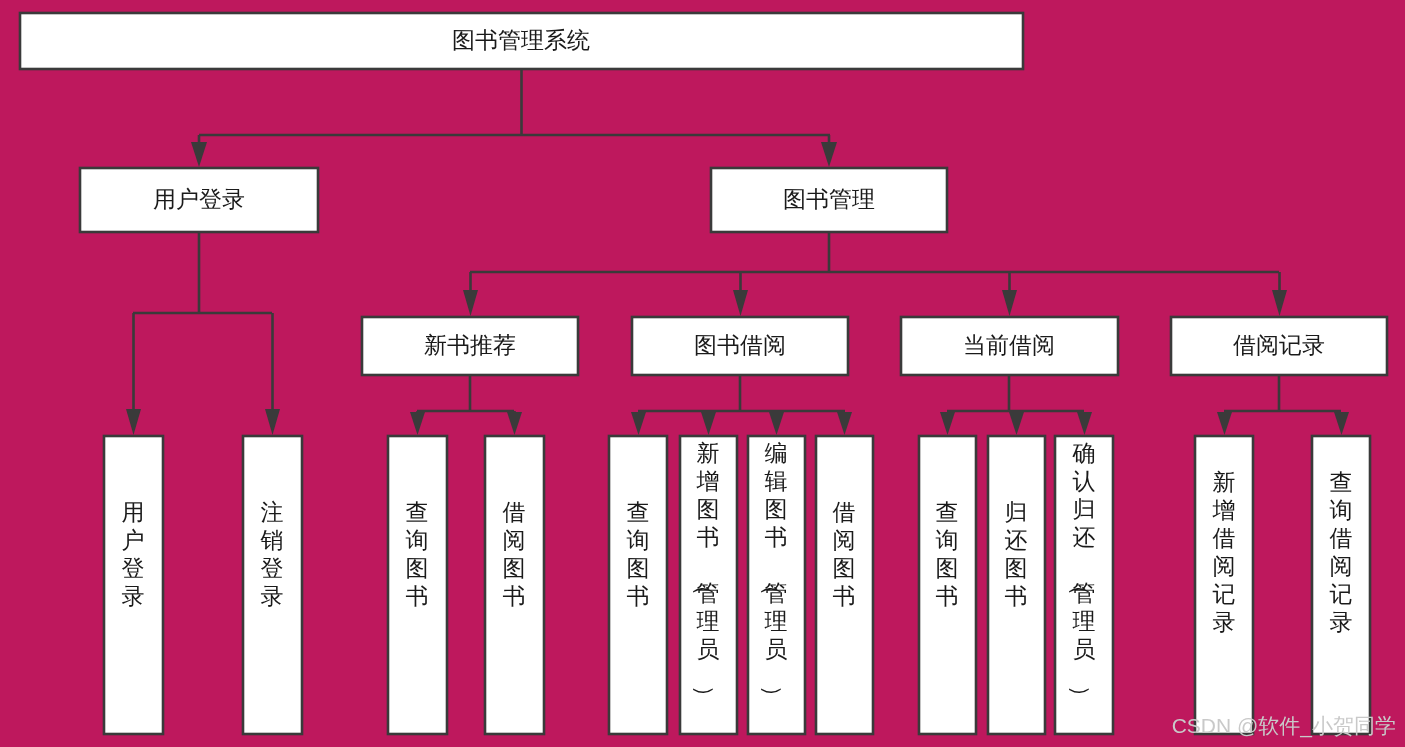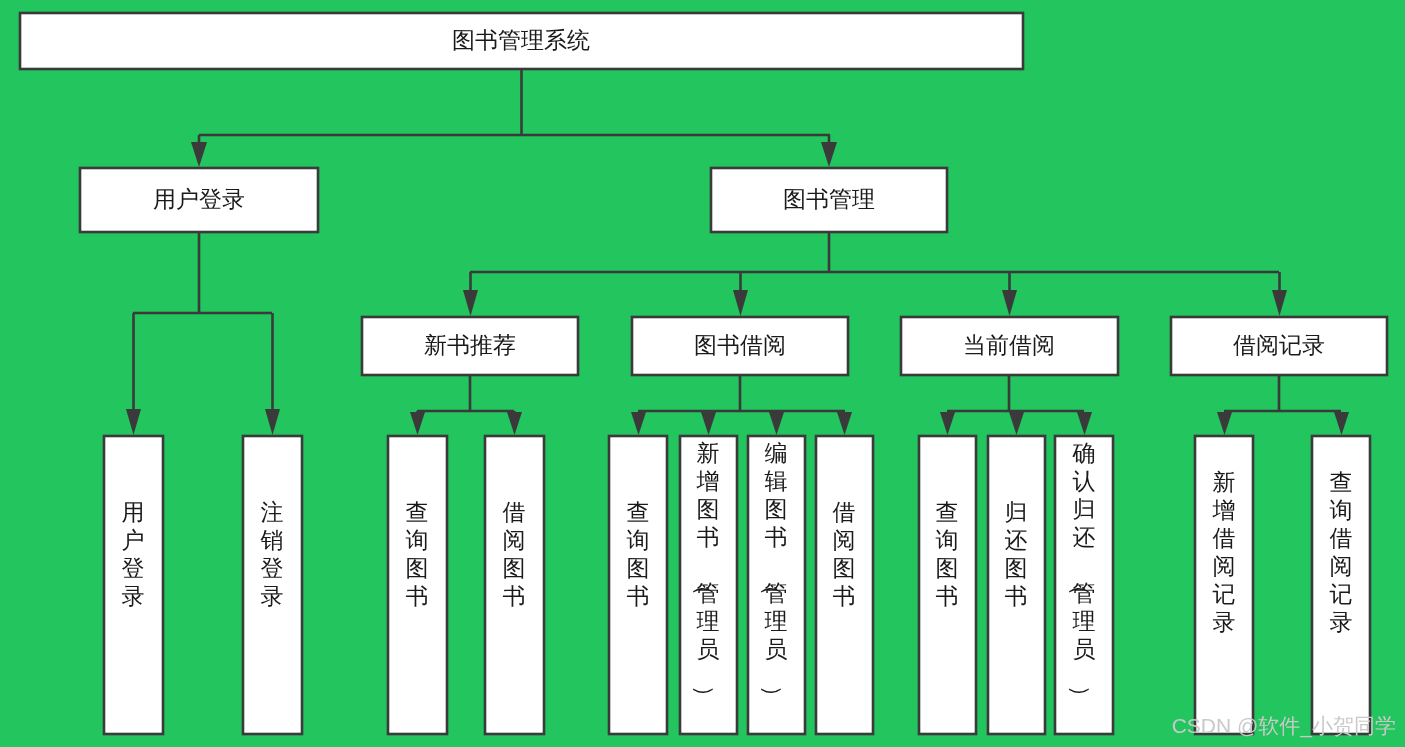--- a/index.html
+++ b/index.html
@@ -8,21 +8,21 @@
     padding: 0;
     background: #ffffff;
   }
   body {
     font-family: "Liberation Sans", "DejaVu Sans", sans-serif;
   }
   #diagram-root {
     position: relative;
     width: 1405px;
     height: 747px;
-    background: #22c55e;
+    background: #be185d;
     overflow: hidden;
   }
   svg.diagram-canvas {
     position: absolute;
     left: 0;
     top: 0;
     width: 1405px;
     height: 747px;
     display: block;
   }

